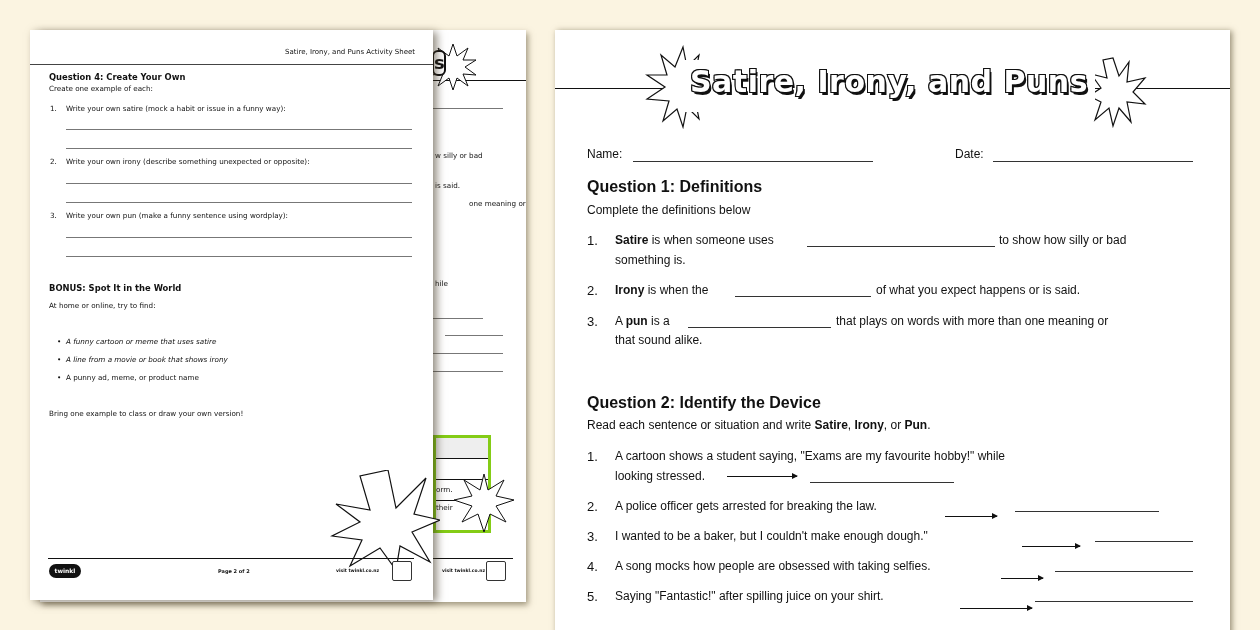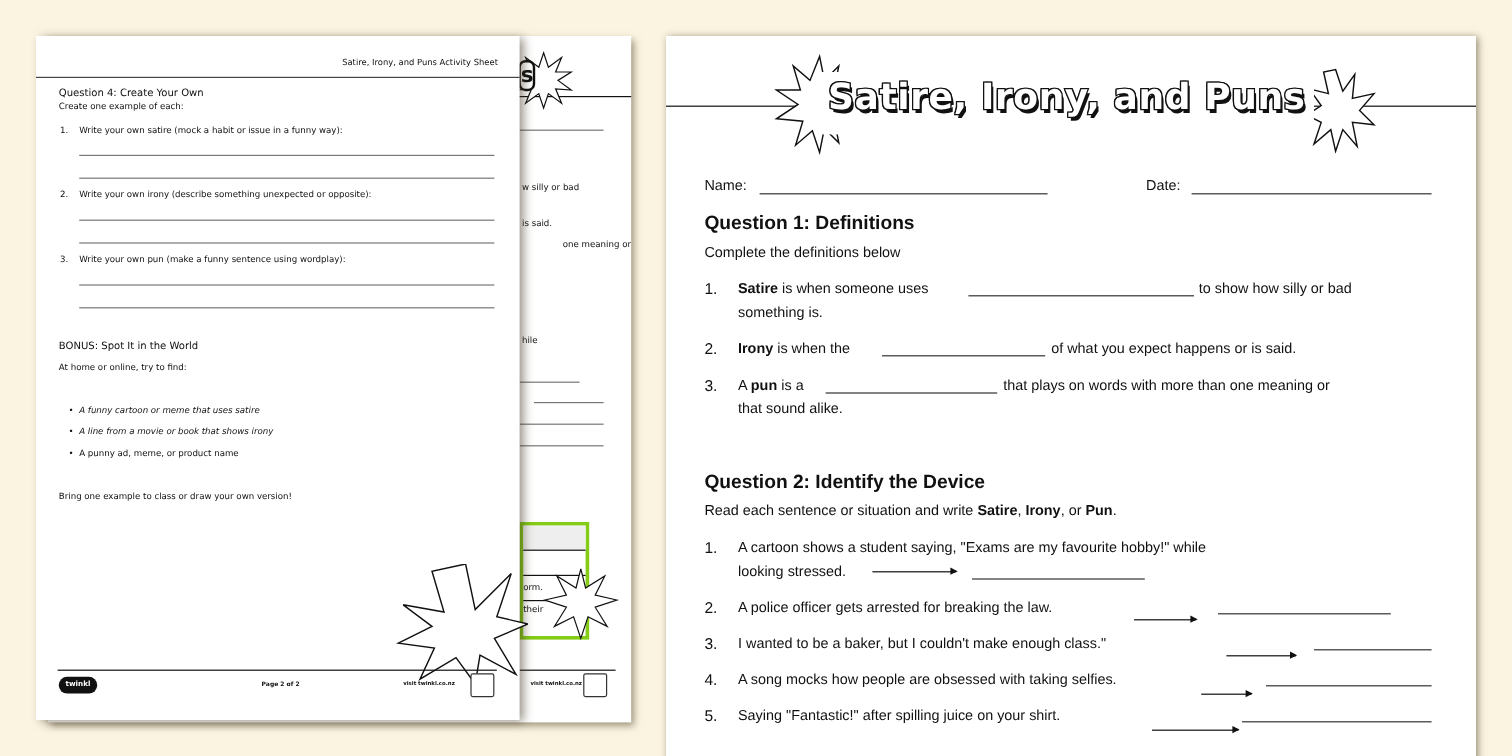--- a/index.html
+++ b/index.html
@@ -4,21 +4,21 @@
 <style>
   html, body { margin:0; padding:0; }
   body { width:1260px; height:630px; background:#fbf4e1; position:relative; overflow:hidden; font-family:"DejaVu Sans", sans-serif; color:#111; }
   .page { position:absolute; background:#fff; box-shadow: 2px 3px 6px rgba(80,70,40,0.55); }
   #back { left:40px; top:30px; width:486px; height:572px; }
   #front { left:30px; top:30px; width:403px; height:570px; box-shadow: 4px 2px 8px rgba(60,50,30,0.55); z-index:2; }
   #right { left:555px; top:30px; width:675px; height:620px; box-shadow: 2px 1px 6px rgba(80,70,40,0.6); }
 
   
   .sm { font-size:7.2px; line-height:9px; }
-  .smb { font-size:8.4px; font-weight:normal; }
+  .smb { font-size:8.4px; font-weight:bold; }
   .abs { position:absolute; }
   .line { position:absolute; height:1px; background:#777; }
   .bline { position:absolute; height:1px; background:#111; }
 
   
   .r-text { font-family:"Liberation Sans", sans-serif; font-size:12px; color:#111; position:absolute; white-space:nowrap; }
   .r-head { font-family:"Liberation Sans", sans-serif; font-size:16px; font-weight:bold; position:absolute; white-space:nowrap; }
   .num { position:absolute; font-family:"Liberation Sans", sans-serif; font-size:13px; }
   .ul { position:absolute; height:1px; background:#333; }
   .arrow { position:absolute; height:1px; background:#111; }
@@ -150,21 +150,21 @@
   <div class="r-text" style="left:60px; top:439px;">looking stressed.</div>
   <div class="arrow" style="left:172px; top:446px; width:70px;"></div>
   <div class="ul" style="left:255px; top:452px; width:144px;"></div>
 
   <div class="num" style="left:32px; top:469px;">2.</div>
   <div class="r-text" style="left:60px; top:469px;">A police officer gets arrested for breaking the law.</div>
   <div class="arrow" style="left:390px; top:486px; width:52px;"></div>
   <div class="ul" style="left:460px; top:481px; width:144px;"></div>
 
   <div class="num" style="left:32px; top:499px;">3.</div>
-  <div class="r-text" style="left:60px; top:499px;">I wanted to be a baker, but I couldn't make enough class."</div>
+  <div class="r-text" style="left:60px; top:499px;">I wanted to be a baker, but I couldn't make enough dough."</div>
   <div class="arrow" style="left:467px; top:516px; width:58px;"></div>
   <div class="ul" style="left:540px; top:511px; width:98px;"></div>
 
   <div class="num" style="left:32px; top:529px;">4.</div>
   <div class="r-text" style="left:60px; top:529px;">A song mocks how people are obsessed with taking selfies.</div>
   <div class="arrow" style="left:446px; top:548px; width:42px;"></div>
   <div class="ul" style="left:500px; top:541px; width:138px;"></div>
 
   <div class="num" style="left:32px; top:559px;">5.</div>
   <div class="r-text" style="left:60px; top:559px;">Saying "Fantastic!" after spilling juice on your shirt.</div>

